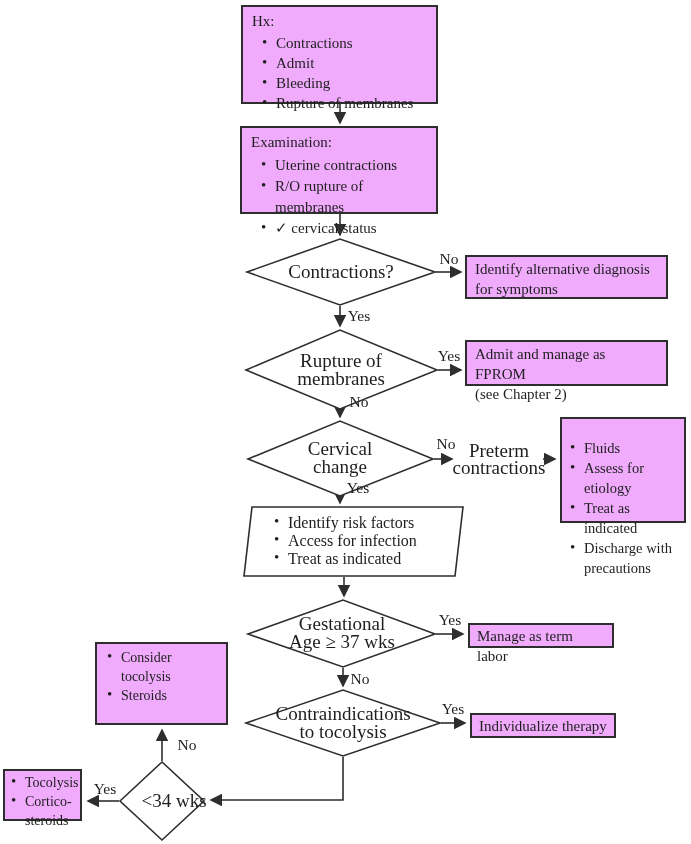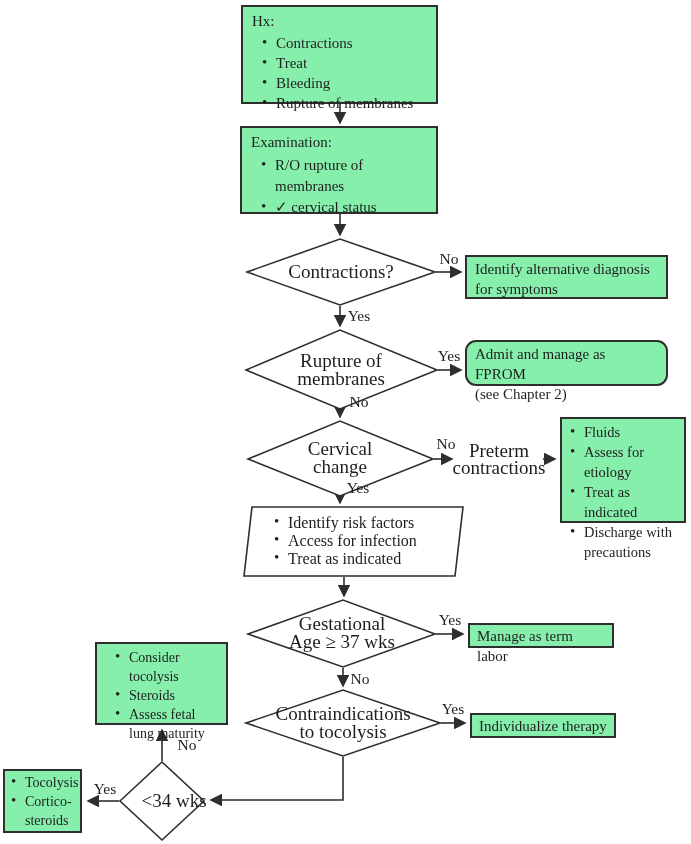--- a/index.html
+++ b/index.html
@@ -2,21 +2,21 @@
 <html><head>
 <meta charset="utf-8">
 <style>
   html,body{margin:0;padding:0;background:#ffffff;}
   #canvas{
     position:relative;width:691px;height:844px;background:#ffffff;
     font-family:"Liberation Serif","DejaVu Serif",serif;color:#1e1e1e;overflow:hidden;
   }
   #wires{position:absolute;left:0;top:0;width:691px;height:844px;}
   .box{
-    position:absolute;box-sizing:border-box;background:#86efac;
+    position:absolute;box-sizing:border-box;background:#f0abfc;
     border:2px solid #2e2e2e;font-size:15px;line-height:20px;
   }
   .box .title{padding:4px 8px 0 9px;}
   ul.bullets{list-style:none;margin:0;padding:2px 4px 0 19px;}
   ul.bullets li{position:relative;padding-left:14px;}
   ul.bullets li::before{content:"\2022";position:absolute;left:0;top:-1px;font-size:15px;}
   .plain{padding:2px 8px;}
   .dlabel{
     position:absolute;transform:translate(-50%,-50%);text-align:center;
     font-size:19px;line-height:18px;white-space:nowrap;
@@ -65,50 +65,51 @@
       <polygon fill="#ffffff" points="248,634 343,600 435,634 343,667"></polygon>
       <polygon fill="#ffffff" points="246,723 343,690 440,723 343,756"></polygon>
       <polygon fill="#ffffff" points="120,801 162,762 204,801 162,840"></polygon>
     </g>
   </svg>
 
   <div class="box" style="left:241px;top:5px;width:197px;height:99px;">
     <div class="title">Hx:</div>
     <ul class="bullets">
         <li>Contractions</li>
-        <li>Treat</li>
+        <li>Admit</li>
         <li>Bleeding</li>
         <li>Rupture of membranes</li>
       </ul>
   </div>
 
   <div class="box" style="left:240px;top:126px;width:198px;height:88px;line-height:21px;">
     <div class="title">Examination:</div>
     <ul class="bullets">
+        <li>Uterine contractions</li>
         <li>R/O rupture of membranes</li>
         <li>✓ cervical status</li>
       </ul>
   </div>
 
   <div class="box" style="left:465px;top:255px;width:203px;height:44px;">
     <div class="plain" style="padding-bottom:0;">
       <div>Identify alternative diagnosis</div>
       <div>for symptoms</div>
     </div>
   </div>
 
-  <div class="box" style="left:465px;top:340px;width:203px;height:46px;border-radius:11px;">
+  <div class="box" style="left:465px;top:340px;width:203px;height:46px;">
     <div class="plain" style="padding-bottom:0;">
       <div>Admit and manage as FPROM</div>
       <div>(see Chapter 2)</div>
     </div>
   </div>
 
   <div class="box" style="left:560px;top:417px;width:126px;height:106px;">
-    <ul class="bullets fluids-list" style="padding-left:8px;padding-top:3px;">
+    <ul class="bullets fluids-list" style="padding-left:8px;padding-top:19px;">
         <li>Fluids</li>
         <li>Assess for etiology</li>
         <li>Treat as indicated</li>
         <li>Discharge with precautions</li>
       </ul>
   </div>
 
   <div style="position:absolute;left:258px;top:512px;width:196px;">
     <ul class="bullets" style="padding-left:16px;">
         <li>Identify risk factors</li>
@@ -119,28 +120,27 @@
 
   <div class="box" style="left:468px;top:623px;width:146px;height:25px;">
     <div class="plain" style="padding:1px 7px;">Manage as term labor</div>
   </div>
 
   <div class="box" style="left:470px;top:713px;width:146px;height:25px;">
     <div class="plain" style="padding:1px 7px;">Individualize therapy</div>
   </div>
 
   <div class="box" style="left:95px;top:642px;width:133px;height:83px;">
-    <ul class="bullets small" style="padding-left:18px;padding-top:4px;">
+    <ul class="bullets small" style="padding-left:10px;padding-top:4px;">
         <li>Consider tocolysis</li>
         <li>Steroids</li>
-        <li>Assess fetal lung maturity</li>
       </ul>
   </div>
 
-  <div class="box" style="left:3px;top:769px;width:79px;height:64px;">
+  <div class="box" style="left:3px;top:769px;width:79px;height:52px;">
     <ul class="bullets small" style="padding-left:6px;padding-top:2px;">
         <li>Tocolysis</li>
         <li>Cortico-steroids</li>
       </ul>
   </div>
 
   <div class="dlabel" style="left:341px;top:272px;">
     <div>Contractions?</div>
   </div>
   <div class="dlabel" style="left:341px;top:370px;">

